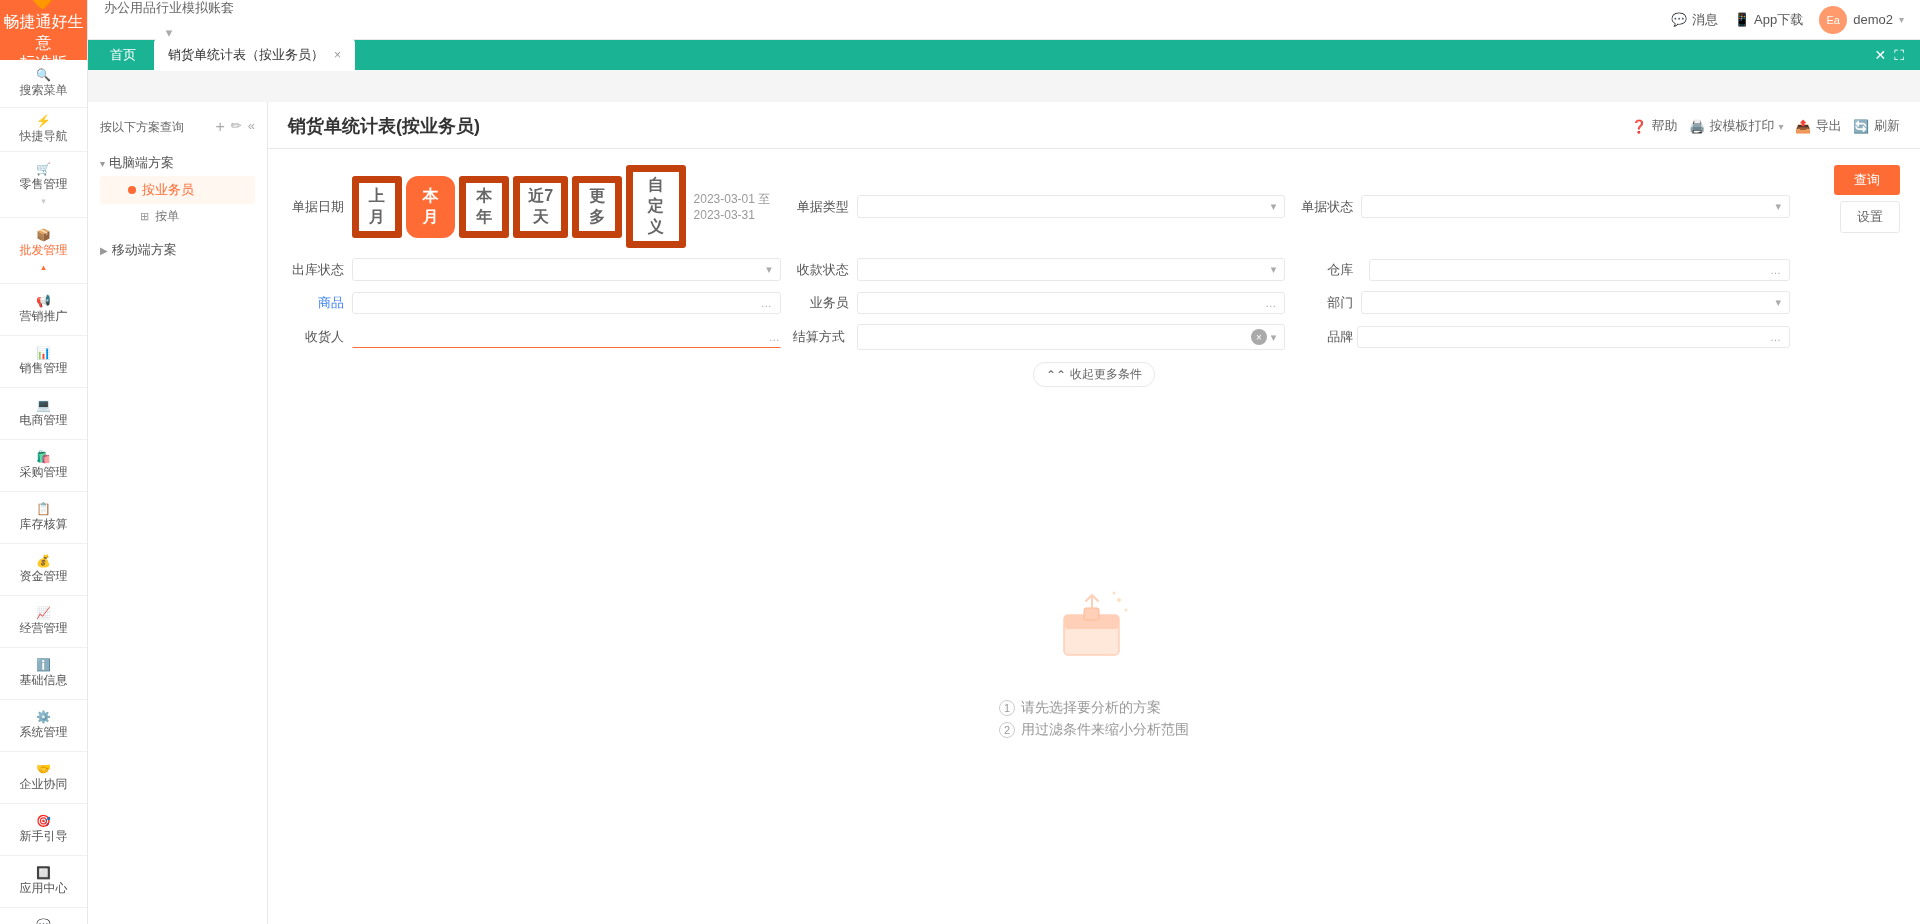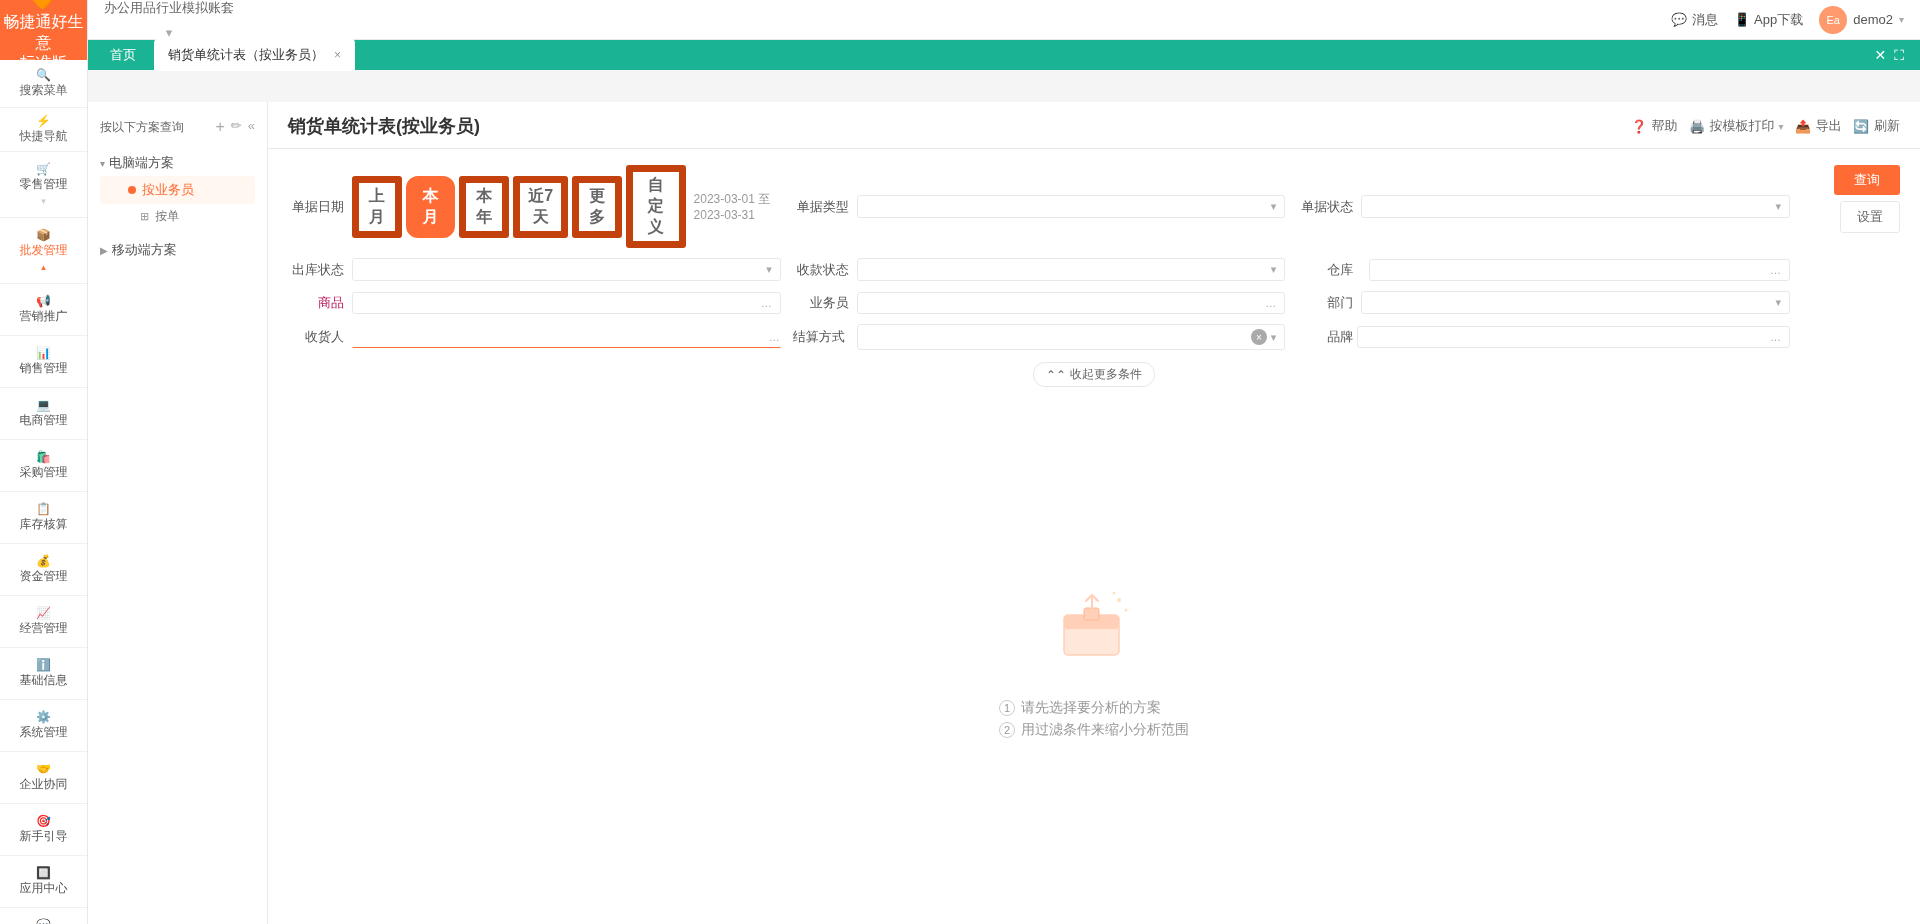--- a/index.html
+++ b/index.html
@@ -330,21 +330,21 @@
                 <span style="font-size:13px;color:#555;white-space:nowrap;min-width:56px;text-align:right">仓库</span>
                 <div class="dots-control" style="flex:1">
                   <span class="dots-text"></span>
                   <span class="dots">…</span>
                 </div>
               </div>
             </div>
 
             <div style="display:flex;align-items:center;gap:12px;margin-bottom:10px">
               <div style="display:flex;align-items:center;gap:8px;flex:1">
-                <span style="font-size:13px;color:#be185d;white-space:nowrap;min-width:56px;text-align:right">商品</span>
+                <span style="font-size:13px;color:#3b82f6;white-space:nowrap;min-width:56px;text-align:right">商品</span>
                 <div class="dots-control" style="flex:1">
                   <span class="dots-text"></span>
                   <span class="dots">…</span>
                 </div>
               </div>
               <div style="display:flex;align-items:center;gap:8px;flex:1">
                 <span style="font-size:13px;color:#555;white-space:nowrap;min-width:56px;text-align:right">业务员</span>
                 <div class="dots-control" style="flex:1">
                   <span class="dots-text"></span>
                   <span class="dots">…</span>

